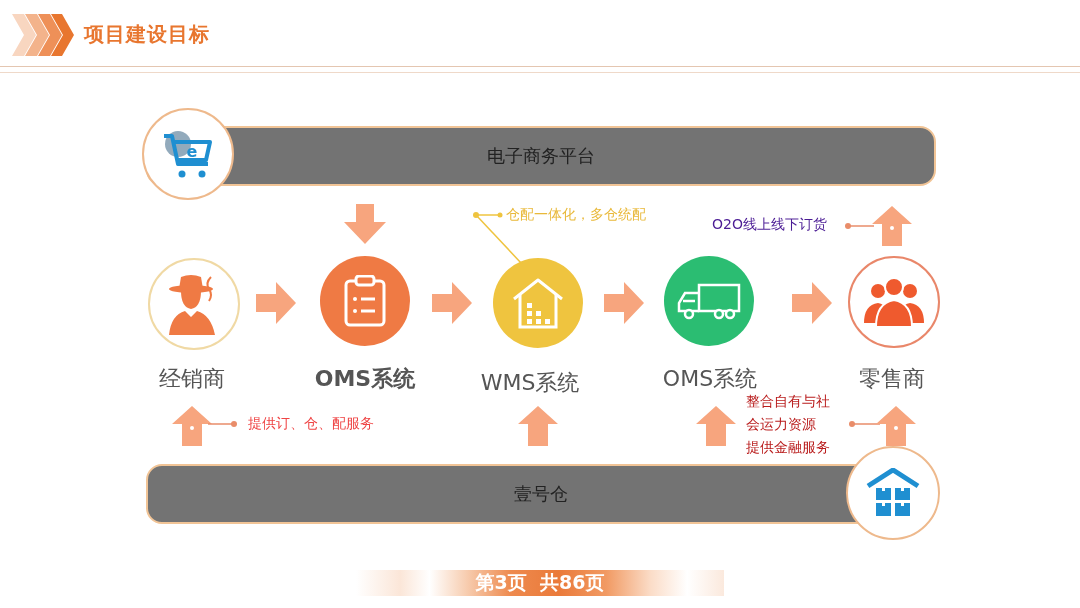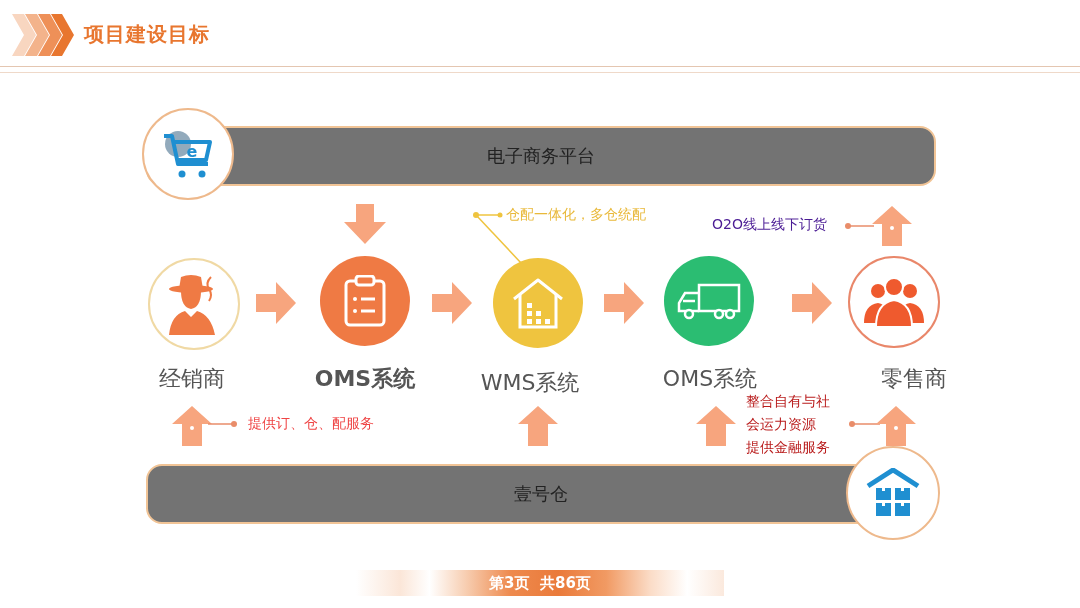--- a/index.html
+++ b/index.html
@@ -40,21 +40,21 @@
     display: flex; align-items: center; justify-content: center;
   }
   .node-label { width: 140px; text-align: center; font-size: 22px; color: #555; }
   .note { font-size: 14px; }
 
   
   .pager {
     left: 356px; top: 570px; width: 368px; height: 26px;
     background: linear-gradient(90deg, #ffffff 0%, #fbe6d8 12%, #fff 20%, #f7cdb0 30%, #ee8a4e 42%, #ea7a3a 55%, #f19a63 68%, #fbdcc7 80%, #ffffff 90%, #fbe9dd 100%);
     display: flex; align-items: center; justify-content: center;
-    color: #fff; font-size: 15px; font-weight: bold;
+    color: #fff; font-size: 19px; font-weight: bold;
   }
 </style>
 </head>
 <body>
 
 <svg class="abs chevrons" viewBox="0 0 62 42">
   <polygon points="0,0 12,0 24,21 12,42 0,42 12,21" fill="#f8d6c0"></polygon>
   <polygon points="13,0 25,0 37,21 25,42 13,42 25,21" fill="#f3b38b"></polygon>
   <polygon points="26,0 38,0 50,21 38,42 26,42 38,21" fill="#ee9058"></polygon>
   <polygon points="39,0 50,0 62,21 50,42 39,42 51,21" fill="#e8762f"></polygon>
@@ -157,21 +157,21 @@
 <div class="abs node" style="left:848px; top:256px; width:88px; height:88px; border:2px solid #e9876a; background:#fff;">
   <svg width="64" height="50" viewBox="0 0 64 50">
     <circle cx="16" cy="14" r="7" fill="#ef5a2e"></circle>
     <path d="M2 46 Q2 28 16 26 Q28 28 28 46 Z" fill="#ef5a2e"></path>
     <circle cx="48" cy="14" r="7" fill="#ef5a2e"></circle>
     <path d="M36 46 Q36 28 48 26 Q62 28 62 46 Z" fill="#ef5a2e"></path>
     <circle cx="32" cy="10" r="9" stroke="#fff" stroke-width="2" fill="#ef5a2e"></circle>
     <path d="M14 50 Q14 26 32 23 Q50 26 50 50 Z" stroke="#fff" stroke-width="2" fill="#ef5a2e"></path>
   </svg>
 </div>
-<div class="abs node-label" style="left:844px; top:364px;font-family:Liberation Mono, monospace;">零售商</div>
+<div class="abs node-label" style="left:822px; top:364px;font-family:Liberation Mono, monospace;">零售商</div>
 
 <div class="abs note" style="left:712px; top:216px; color:#4c1d95;">O2O线上线下订货</div>
 <svg class="abs" style="left:844px; top:222px;" width="30" height="8">
   <circle cx="4" cy="4" r="3" fill="#e98d6a"></circle>
   <line x1="4" y1="4" x2="30" y2="4" stroke="#e98d6a" stroke-width="1.5"></line>
 </svg>
 <svg class="abs" style="left:872px; top:206px;" width="40" height="40">
   <polygon points="20,0 40,18 30,18 30,40 10,40 10,18 0,18" fill="#f7a57e"></polygon>
   <circle cx="20" cy="22" r="2" fill="#fff"></circle>
 </svg>

